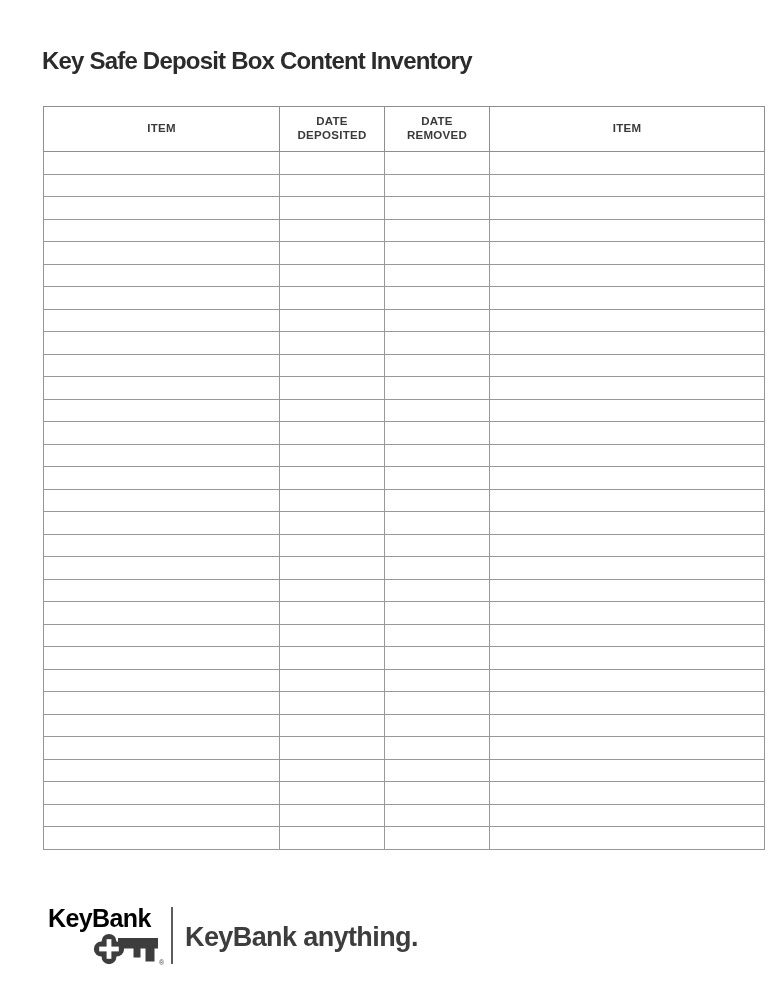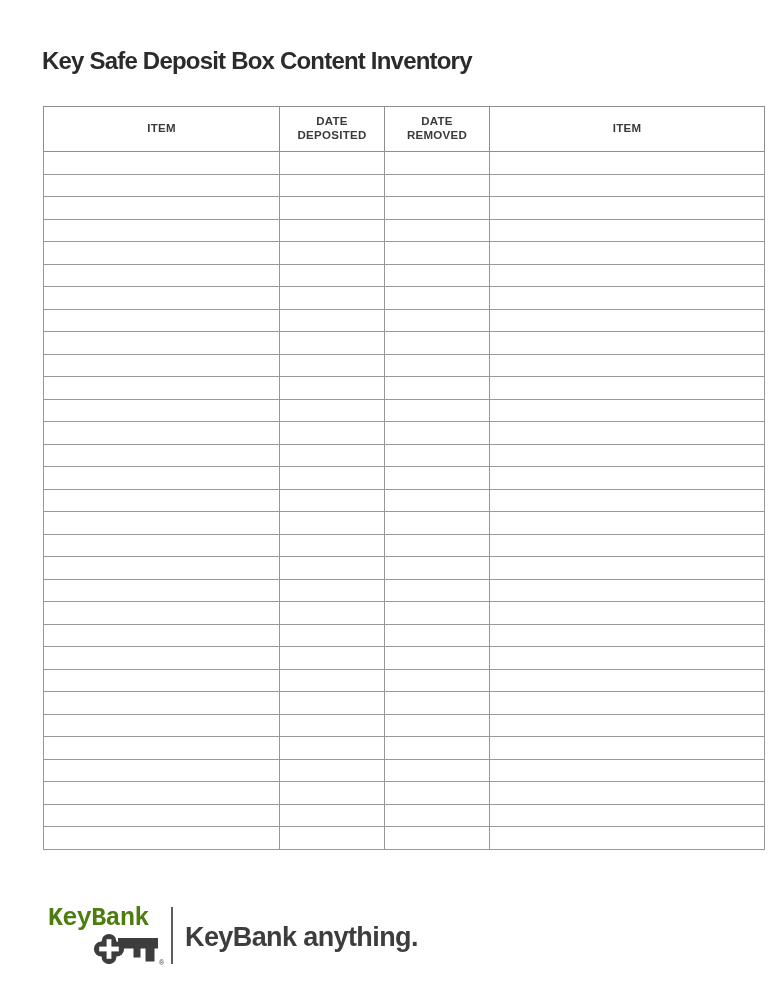--- a/index.html
+++ b/index.html
@@ -83,23 +83,22 @@
     width: 768px;
     height: 80px;
   }
   .brand-wordmark {
     position: absolute;
     left: 48px;
     top: 6px;
     font-size: 25px;
     font-weight: bold;
     letter-spacing: -0.6px;
-    color: #4d7c0f;
+    color: #000000;
     line-height: 1;
-    font-family: Liberation Mono, monospace;
   }
   .brand-key {
     position: absolute;
     left: 93px;
     top: 33px;
     width: 67px;
     height: 31px;
   }
   .brand-reg {
     position: absolute;

